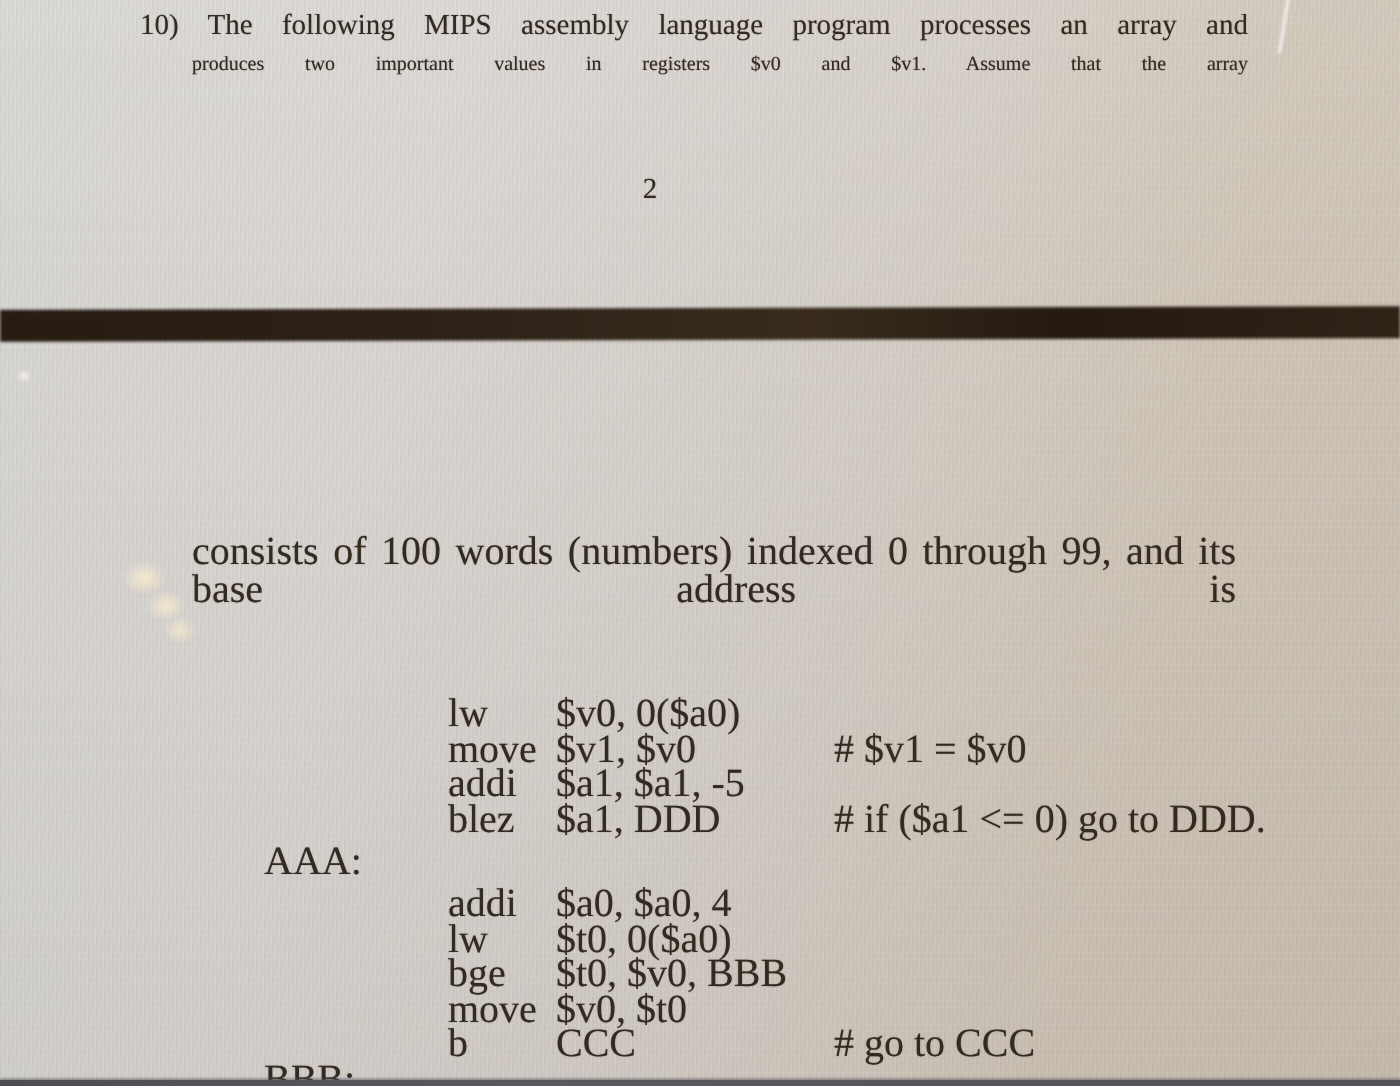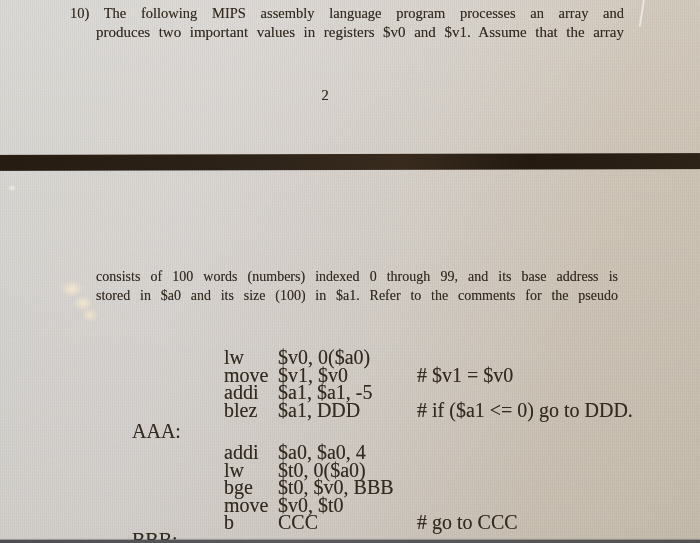--- a/index.html
+++ b/index.html
@@ -22,27 +22,27 @@
       repeating-linear-gradient(90deg, rgba(120,110,100,0.05) 0 1px, rgba(0,0,0,0) 1px 2px),
       repeating-linear-gradient(0deg, rgba(255,255,255,0.04) 0 1px, rgba(0,0,0,0) 1px 3px),
       
       linear-gradient(180deg, rgba(255,255,255,0.10), rgba(0,0,0,0) 30%, rgba(0,0,0,0.02) 70%, rgba(90,80,70,0.06) 100%),
       linear-gradient(103deg, #d7d6d2 0%, #dad6d3 28%, #d5cfc8 55%, #cfc5b7 78%, #cbc1b2 100%);
     padding-left: 12px;
   }
   .soft{filter:blur(0.32px);}
   .txt{
     position:absolute;
-    font-size:14px;
+    font-size:20px;
     line-height:19px;
     text-shadow:0 0 0.6px rgba(45,36,27,0.45);
   }
   .jline{text-align:justify;text-align-last:justify;}
   #heading-line1{left:58px;top:4px;width:554px;font-size:14.5px;}
-  #heading-line2{left:84px;top:23px;width:528px;font-size:15px;}
+  #heading-line2{left:84px;top:23px;width:528px;font-size:10px;}
   #page-number{left:303px;top:86px;width:20px;text-align:center;font-size:14.5px;}
   #para{left:84px;top:267px;width:522px;}
   .divider{
     position:absolute;left:0;top:154px;width:700px;height:16px;
     background:linear-gradient(90deg,#261c12,#2b2117 30%,#382b1e 58%,#241a10 76%,#2e2317);
     filter:blur(0.7px);
     transform:rotate(-0.15deg);
   }
   .code-line{position:absolute;left:0;width:700px;height:18px;font-size:20px;}
   .code-line span{position:absolute;white-space:pre;text-shadow:0 0 0.6px rgba(45,36,27,0.45);}
@@ -71,21 +71,20 @@
     <div id="heading-line2" class="txt jline">produces two important values in registers $v0 and $v1. Assume that the array</div>
     <div id="page-number" class="txt">2</div>
   </div>
 
   <div class="divider"></div>
   <div class="streak"></div>
 
   <div class="soft">
     <div id="para" class="txt">
       <div class="jline">consists of 100 words (numbers) indexed 0 through 99, and its base address is</div>
-      <div class="jline">stored in $a0 and its size (100) in $a1. Refer to the comments for the pseudo</div>
     </div>
 
     <div class="code-line" style="top:346px">
       <span class="col-mn">lw</span>
       <span class="col-op">$v0, 0($a0)</span>
     </div>
     <div class="code-line" style="top:364px">
       <span class="col-mn">move</span>
       <span class="col-op">$v1, $v0</span>
       <span class="col-cm"># $v1 = $v0</span>

